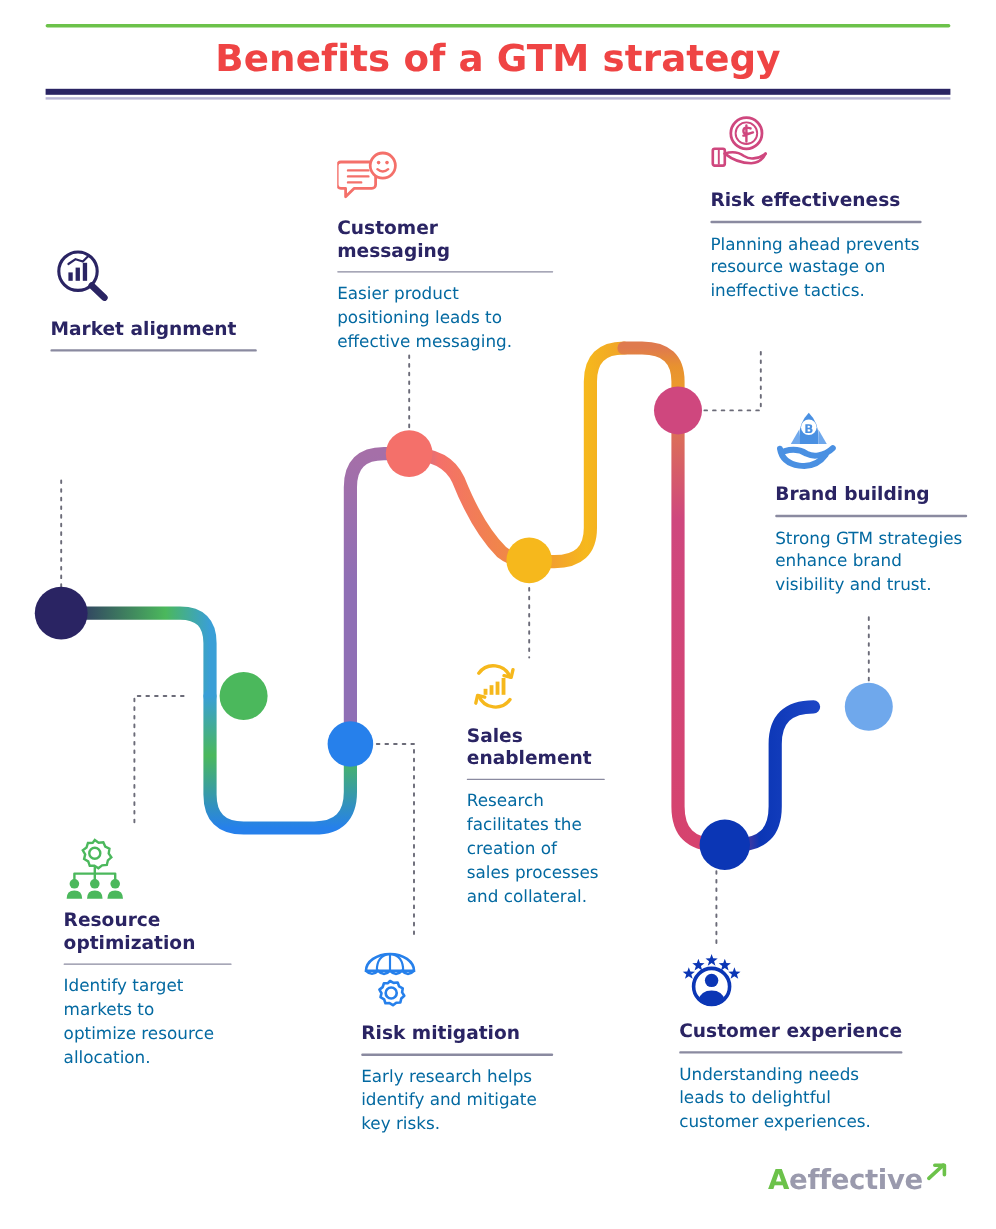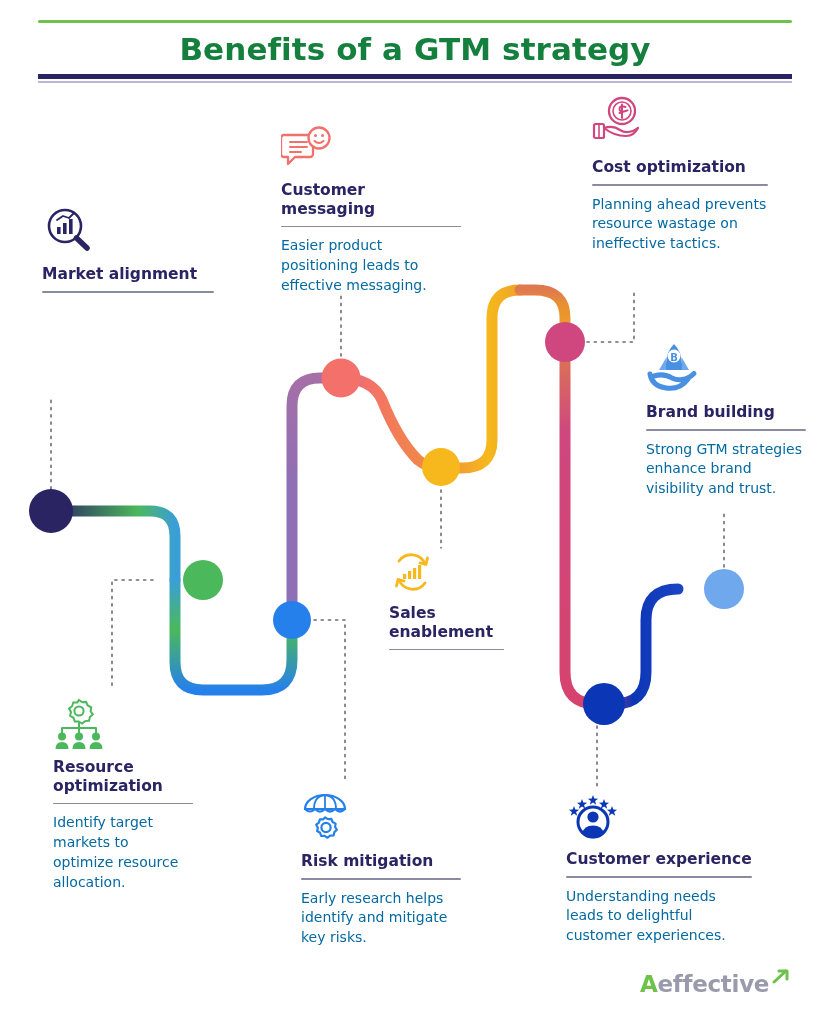--- a/index.html
+++ b/index.html
@@ -13,21 +13,21 @@
   }
   .canvas{position:absolute;inset:0;width:830px;height:1024px;}
 
   
   .hdr-rule-top{
     position:absolute;left:38px;top:20px;width:754px;height:3px;
     background:#6cc24a;border-radius:2px;
   }
   .hdr-title{
     position:absolute;left:0;top:31px;width:830px;text-align:center;
-    font-size:31px;font-weight:bold;color:#15803d;letter-spacing:.1px;
+    font-size:31px;font-weight:bold;color:#ef4444;letter-spacing:.1px;
   }
   .hdr-rule-bot{
     position:absolute;left:38px;top:74px;width:754px;height:5px;
     background:#2a2463;
   }
   .hdr-rule-bot2{
     position:absolute;left:38px;top:81px;width:754px;height:2px;
     background:#b9b6d6;
   }
 
@@ -195,21 +195,21 @@
   <div class="blk" style="left:592px;top:96px;width:176px;">
     <svg class="ico" width="54" height="54" viewBox="0 0 54 54">
       <circle cx="30" cy="15" r="13" fill="none" stroke="#cf477e" stroke-width="2.3"></circle>
       <circle cx="30" cy="15" r="9" fill="none" stroke="#cf477e" stroke-width="1.6"></circle>
       <path d="M30,8.5 v13.5 M33.5,11 q-6,-2 -6,2 t6,2 t-6,2" fill="none" stroke="#cf477e" stroke-width="2" stroke-linecap="round"></path>
       <path d="M12,32 q9,-3 16,2 q4,2.5 8,2 q6,-0.6 10,-4" fill="none" stroke="#cf477e" stroke-width="2.2" stroke-linecap="round"></path>
       <path d="M12,32 q10,8 22,8 q8,0 12,-8" fill="none" stroke="#cf477e" stroke-width="2.2" stroke-linecap="round"></path>
       <rect x="2" y="28" width="10" height="14" rx="1.5" fill="none" stroke="#cf477e" stroke-width="2.2"></rect>
       <path d="M7,29 v12" stroke="#cf477e" stroke-width="1.6"></path>
     </svg>
-    <div class="ttl">Cost optimization</div>
+    <div class="ttl">Risk effectiveness</div>
     <div class="rule"></div>
     <div class="body">Planning ahead prevents resource wastage on ineffective tactics.</div>
   </div>
 
   <div class="blk" style="left:646px;top:340px;width:160px;">
     <svg class="ico" width="58" height="55" viewBox="0 0 58 55">
       <path d="M28,4 q8,8 8,20 v6 h-16 v-6 q0,-12 8,-20 z" fill="#4a90e2"></path>
       <path d="M20,18 l-7,12 h7 z" fill="#6fa8ec"></path>
       <path d="M36,18 l7,12 h-7 z" fill="#6fa8ec"></path>
       <circle cx="28" cy="16" r="6.5" fill="#ffffff"></circle>
@@ -249,20 +249,21 @@
       <path d="M15,31 l-6,-1.5 l-1.5,6.5" fill="none" stroke="#f6b81c" stroke-width="2.8" stroke-linecap="round" stroke-linejoin="round"></path>
       <g fill="#f6b81c">
         <rect x="14" y="24" width="3.2" height="5"></rect>
         <rect x="19" y="21" width="3.2" height="8"></rect>
         <rect x="24" y="18" width="3.2" height="11"></rect>
         <rect x="29" y="15" width="3.2" height="14"></rect>
       </g>
     </svg>
     <div class="ttl">Sales enablement</div>
     <div class="rule"></div>
+    <div class="body">Research facilitates the creation of sales processes and collateral.</div>
   </div>
 
   <div class="blk" style="left:301px;top:792px;width:160px;">
     <svg class="ico" width="50" height="52" viewBox="0 0 50 52">
       <path d="M4,17 a20,14 0 0 1 40,0 z" fill="none" stroke="#2680eb" stroke-width="2.2"></path>
       <path d="M24,3 v14 M13,17 q0,-13 11,-14 M35,17 q0,-13 -11,-14" fill="none" stroke="#2680eb" stroke-width="1.8"></path>
       <path d="M4,17 q5,5 10,0 q5,5 10,0 q5,5 10,0 q5,5 10,0" fill="none" stroke="#2680eb" stroke-width="2.2" stroke-linejoin="round"></path>
       <path d="M24,25.5 l3,1.6 l3.4,-0.3 l1.2,3.2 l3,1.6 l-0.5,3.4 l1.8,2.8 l-2.5,2.3 l-0.8,3.3 l-3.4,0.2 l-2.7,2.1 l-2.9,-1.8 l-3.4,0.1 l-1.1,-3.2 l-3,-1.8 l0.8,-3.3 l-1.7,-3 l2.7,-2.1 l1,-3.2 l3.4,-0.1 z" fill="none" stroke="#2680eb" stroke-width="2.2" stroke-linejoin="round"></path>
       <circle cx="25" cy="35.5" r="4.6" fill="none" stroke="#2680eb" stroke-width="2.2"></circle>
     </svg>

